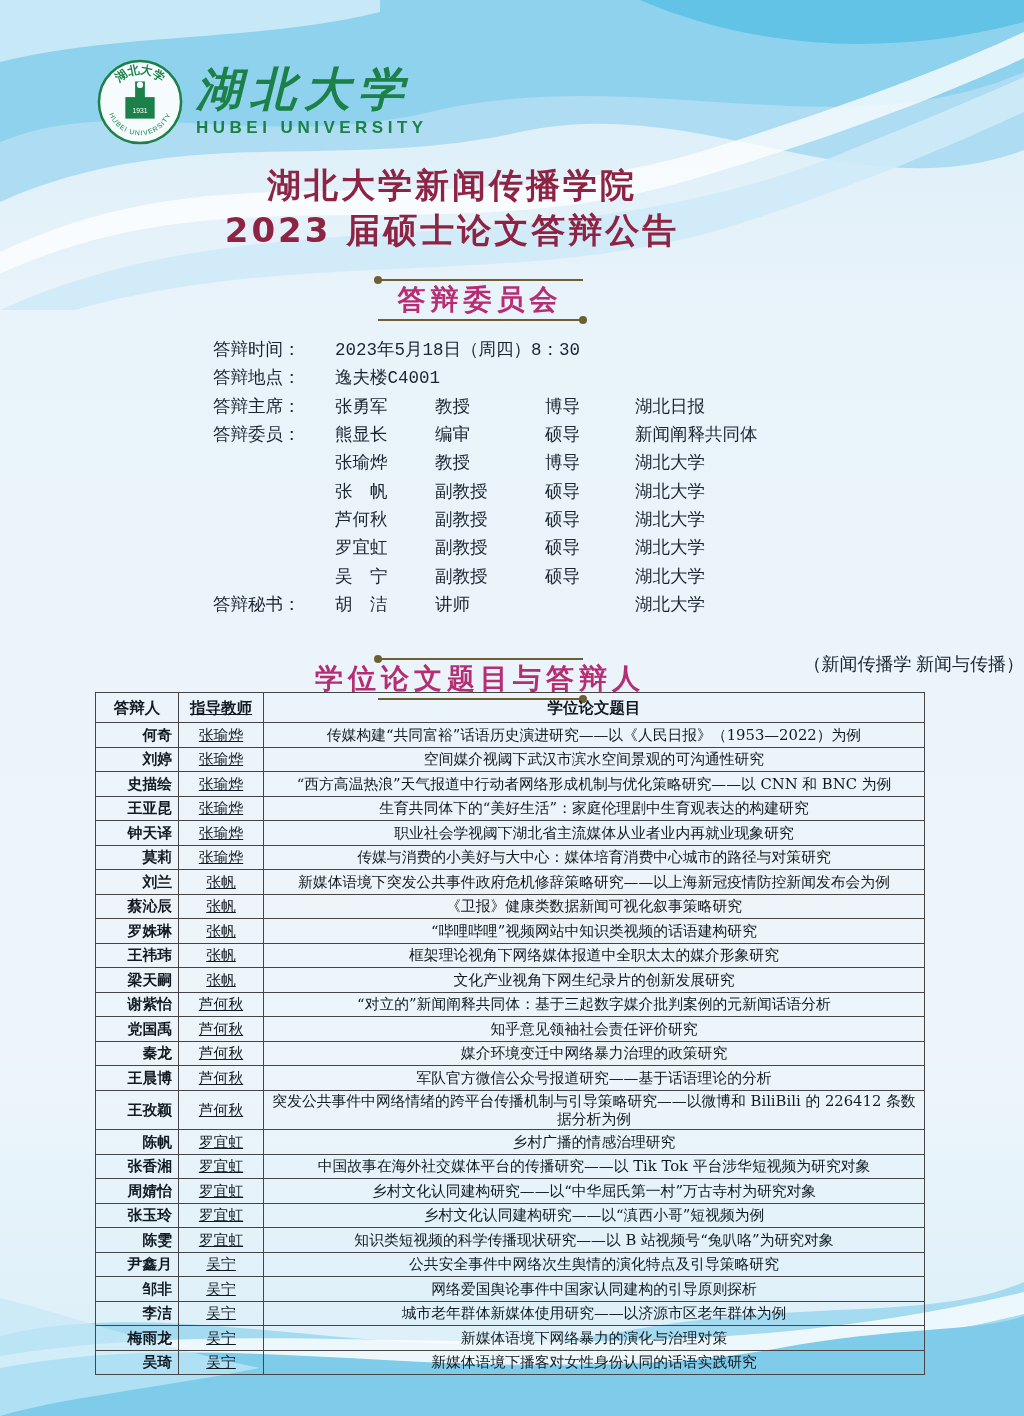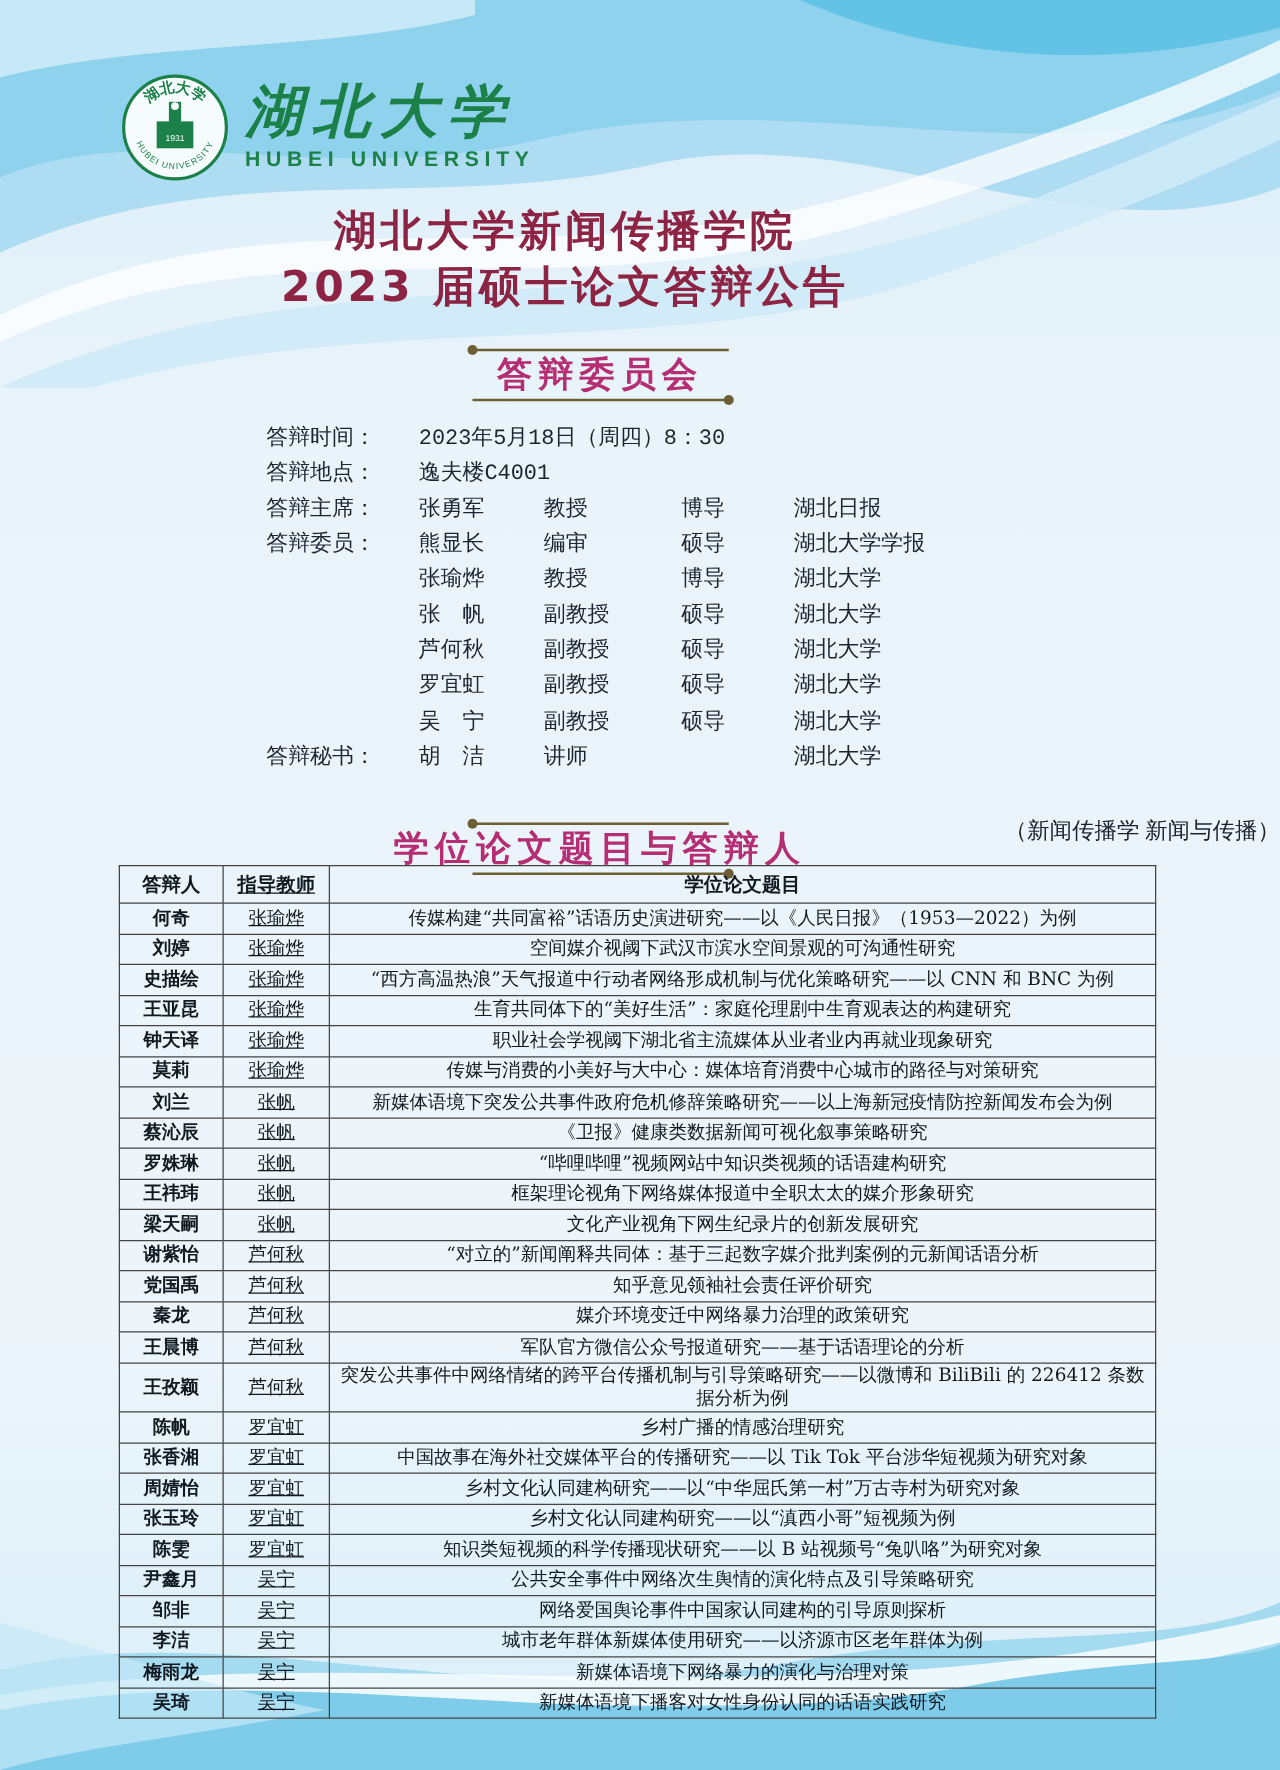--- a/index.html
+++ b/index.html
@@ -52,21 +52,21 @@
   
   .thesis-table{position:absolute;top:692px;left:95px;width:830px;border-collapse:collapse;
                 font-family:"DejaVu Serif",serif;font-size:14.8px;color:#111a22;
                 table-layout:fixed;}
   .thesis-table th,.thesis-table td{border:1px solid #454545;padding:1px 6px;
                 text-align:center;line-height:1.25;}
   .thesis-table th{height:27px;font-size:15.5px;font-weight:bold;}
   .thesis-table td{height:21.5px;}
   .col-defender{width:70px;font-weight:bold;}
   .col-advisor{width:72px;font-weight:normal;text-decoration:underline;}
-  td.col-defender{font-weight:bold;}
+  td.col-defender{font-weight:bold;text-align:right;}
 </style>
 </head>
 <body>
 
 <svg id="top-waves" class="layer" viewBox="0 0 1024 310" preserveAspectRatio="none">
   <path d="M0,0 H1024 V150 C860,212 700,92 520,132 C340,172 180,122 0,202 Z" fill="#aedcf2"></path>
   <path d="M0,0 H1024 V72 C840,152 640,62 430,112 C260,152 120,92 0,142 Z" fill="#8fd2ee"></path>
   <path d="M640,0 C760,52 900,56 1024,22 V0 Z" fill="#63c3e7"></path>
   <path d="M0,252 C230,142 420,232 700,152 C860,102 960,62 1024,32 L1024,58 C950,92 850,132 700,177 C440,257 230,167 0,274 Z" fill="#ffffff" opacity="0.75"></path>
   <path d="M0,310 C260,192 520,272 820,162 C920,122 990,92 1024,77 L1024,112 C970,137 880,177 760,217 C520,302 260,232 0,335 Z" fill="#cfeaf7" opacity="0.9"></path>
@@ -135,21 +135,21 @@
         <div class="c-cell c-name">张勇军</div>
         <div class="c-cell c-rank">教授</div>
         <div class="c-cell c-type">博导</div>
         <div class="c-cell c-org">湖北日报</div>
       </div>
       <div class="c-row">
         <div class="c-cell c-label">答辩委员：</div>
         <div class="c-cell c-name">熊显长</div>
         <div class="c-cell c-rank">编审</div>
         <div class="c-cell c-type">硕导</div>
-        <div class="c-cell c-org">湖北大学学报</div>
+        <div class="c-cell c-org">新闻阐释共同体</div>
       </div>
       <div class="c-row">
         <div class="c-cell c-label"></div>
         <div class="c-cell c-name">张瑜烨</div>
         <div class="c-cell c-rank">教授</div>
         <div class="c-cell c-type">博导</div>
         <div class="c-cell c-org">湖北大学</div>
       </div>
       <div class="c-row">
         <div class="c-cell c-label"></div>

